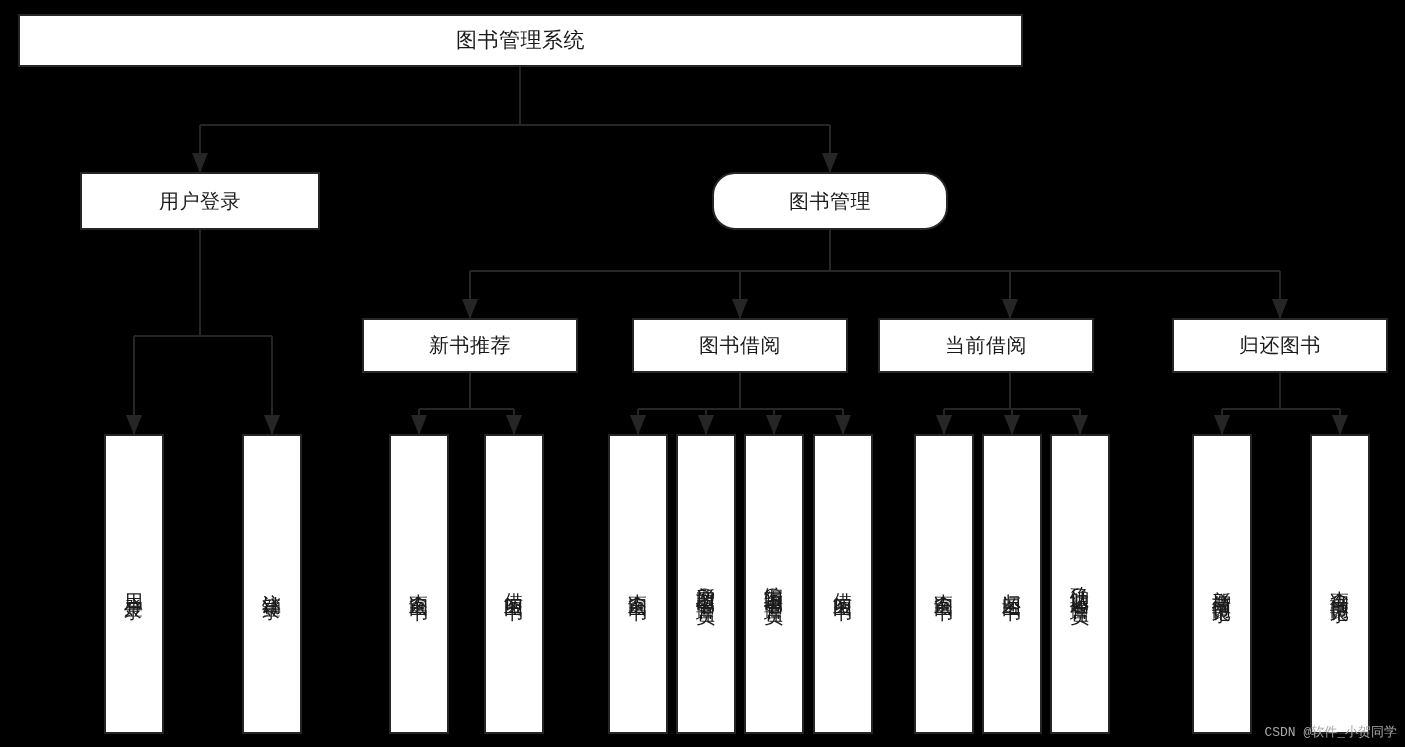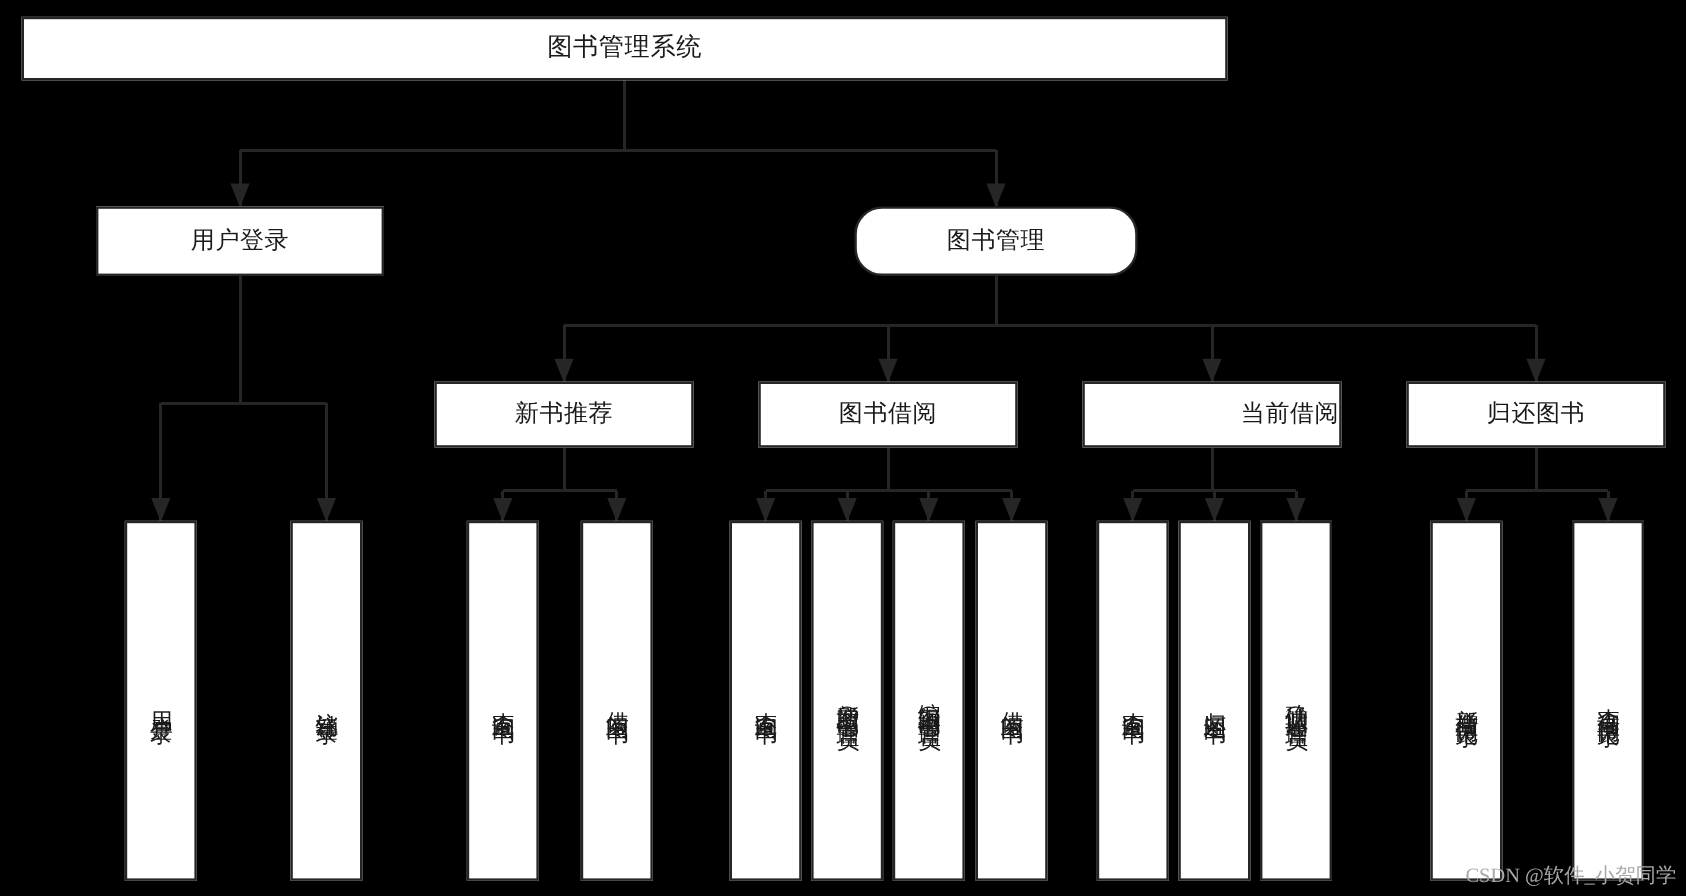--- a/index.html
+++ b/index.html
@@ -48,25 +48,25 @@
     letter-spacing: 3px;
     line-height: 1;
   }
   .node.root .node-label {
     font-size: 21px;
   }
   #watermark {
     position: absolute;
     right: 8px;
     bottom: 6px;
-    font-size: 17px;
+    font-size: 13px;
     color: #a8a8a8;
     z-index: 5;
     white-space: nowrap;
-    font-family: Liberation Serif, serif;
+    font-family: Liberation Mono, monospace;
   }
 </style>
 </head>
 <body>
 
 <div id="diagram-root">
 
   <svg id="edge-layer" viewBox="0 0 1405 747" xmlns="http://www.w3.org/2000/svg">
       <line x1="520" y1="67" x2="520" y2="125" stroke="#262626" stroke-width="2.5" shape-rendering="crispEdges"></line>
       <line x1="200" y1="125" x2="830" y2="125" stroke="#262626" stroke-width="2.5" shape-rendering="crispEdges"></line>
@@ -132,21 +132,21 @@
   <div class="node" id="node-l1-1" style="left: 712px; top: 172px; width: 236px; height: 58px; border-radius: 23px;">
     <span class="node-label">图书管理</span>
   </div>
 
   <div class="node" id="node-l2-0" style="left: 362px; top: 318px; width: 216px; height: 55px;">
     <span class="node-label">新书推荐</span>
   </div>
   <div class="node" id="node-l2-1" style="left: 632px; top: 318px; width: 216px; height: 55px;">
     <span class="node-label">图书借阅</span>
   </div>
-  <div class="node" id="node-l2-2" style="left: 902px; top: 318px; width: 216px; height: 55px; justify-content: flex-end;">
+  <div class="node" id="node-l2-2" style="left: 878px; top: 318px; width: 216px; height: 55px;">
     <span class="node-label">当前借阅</span>
   </div>
   <div class="node" id="node-l2-3" style="left: 1172px; top: 318px; width: 216px; height: 55px;">
     <span class="node-label">归还图书</span>
   </div>
 
   <div class="node vertical" id="node-leaf-0" style="left: 104px; top: 434px; width: 60px; height: 300px;">
     <span class="node-label">用户登录</span>
   </div>
   <div class="node vertical" id="node-leaf-1" style="left: 242px; top: 434px; width: 60px; height: 300px;">

